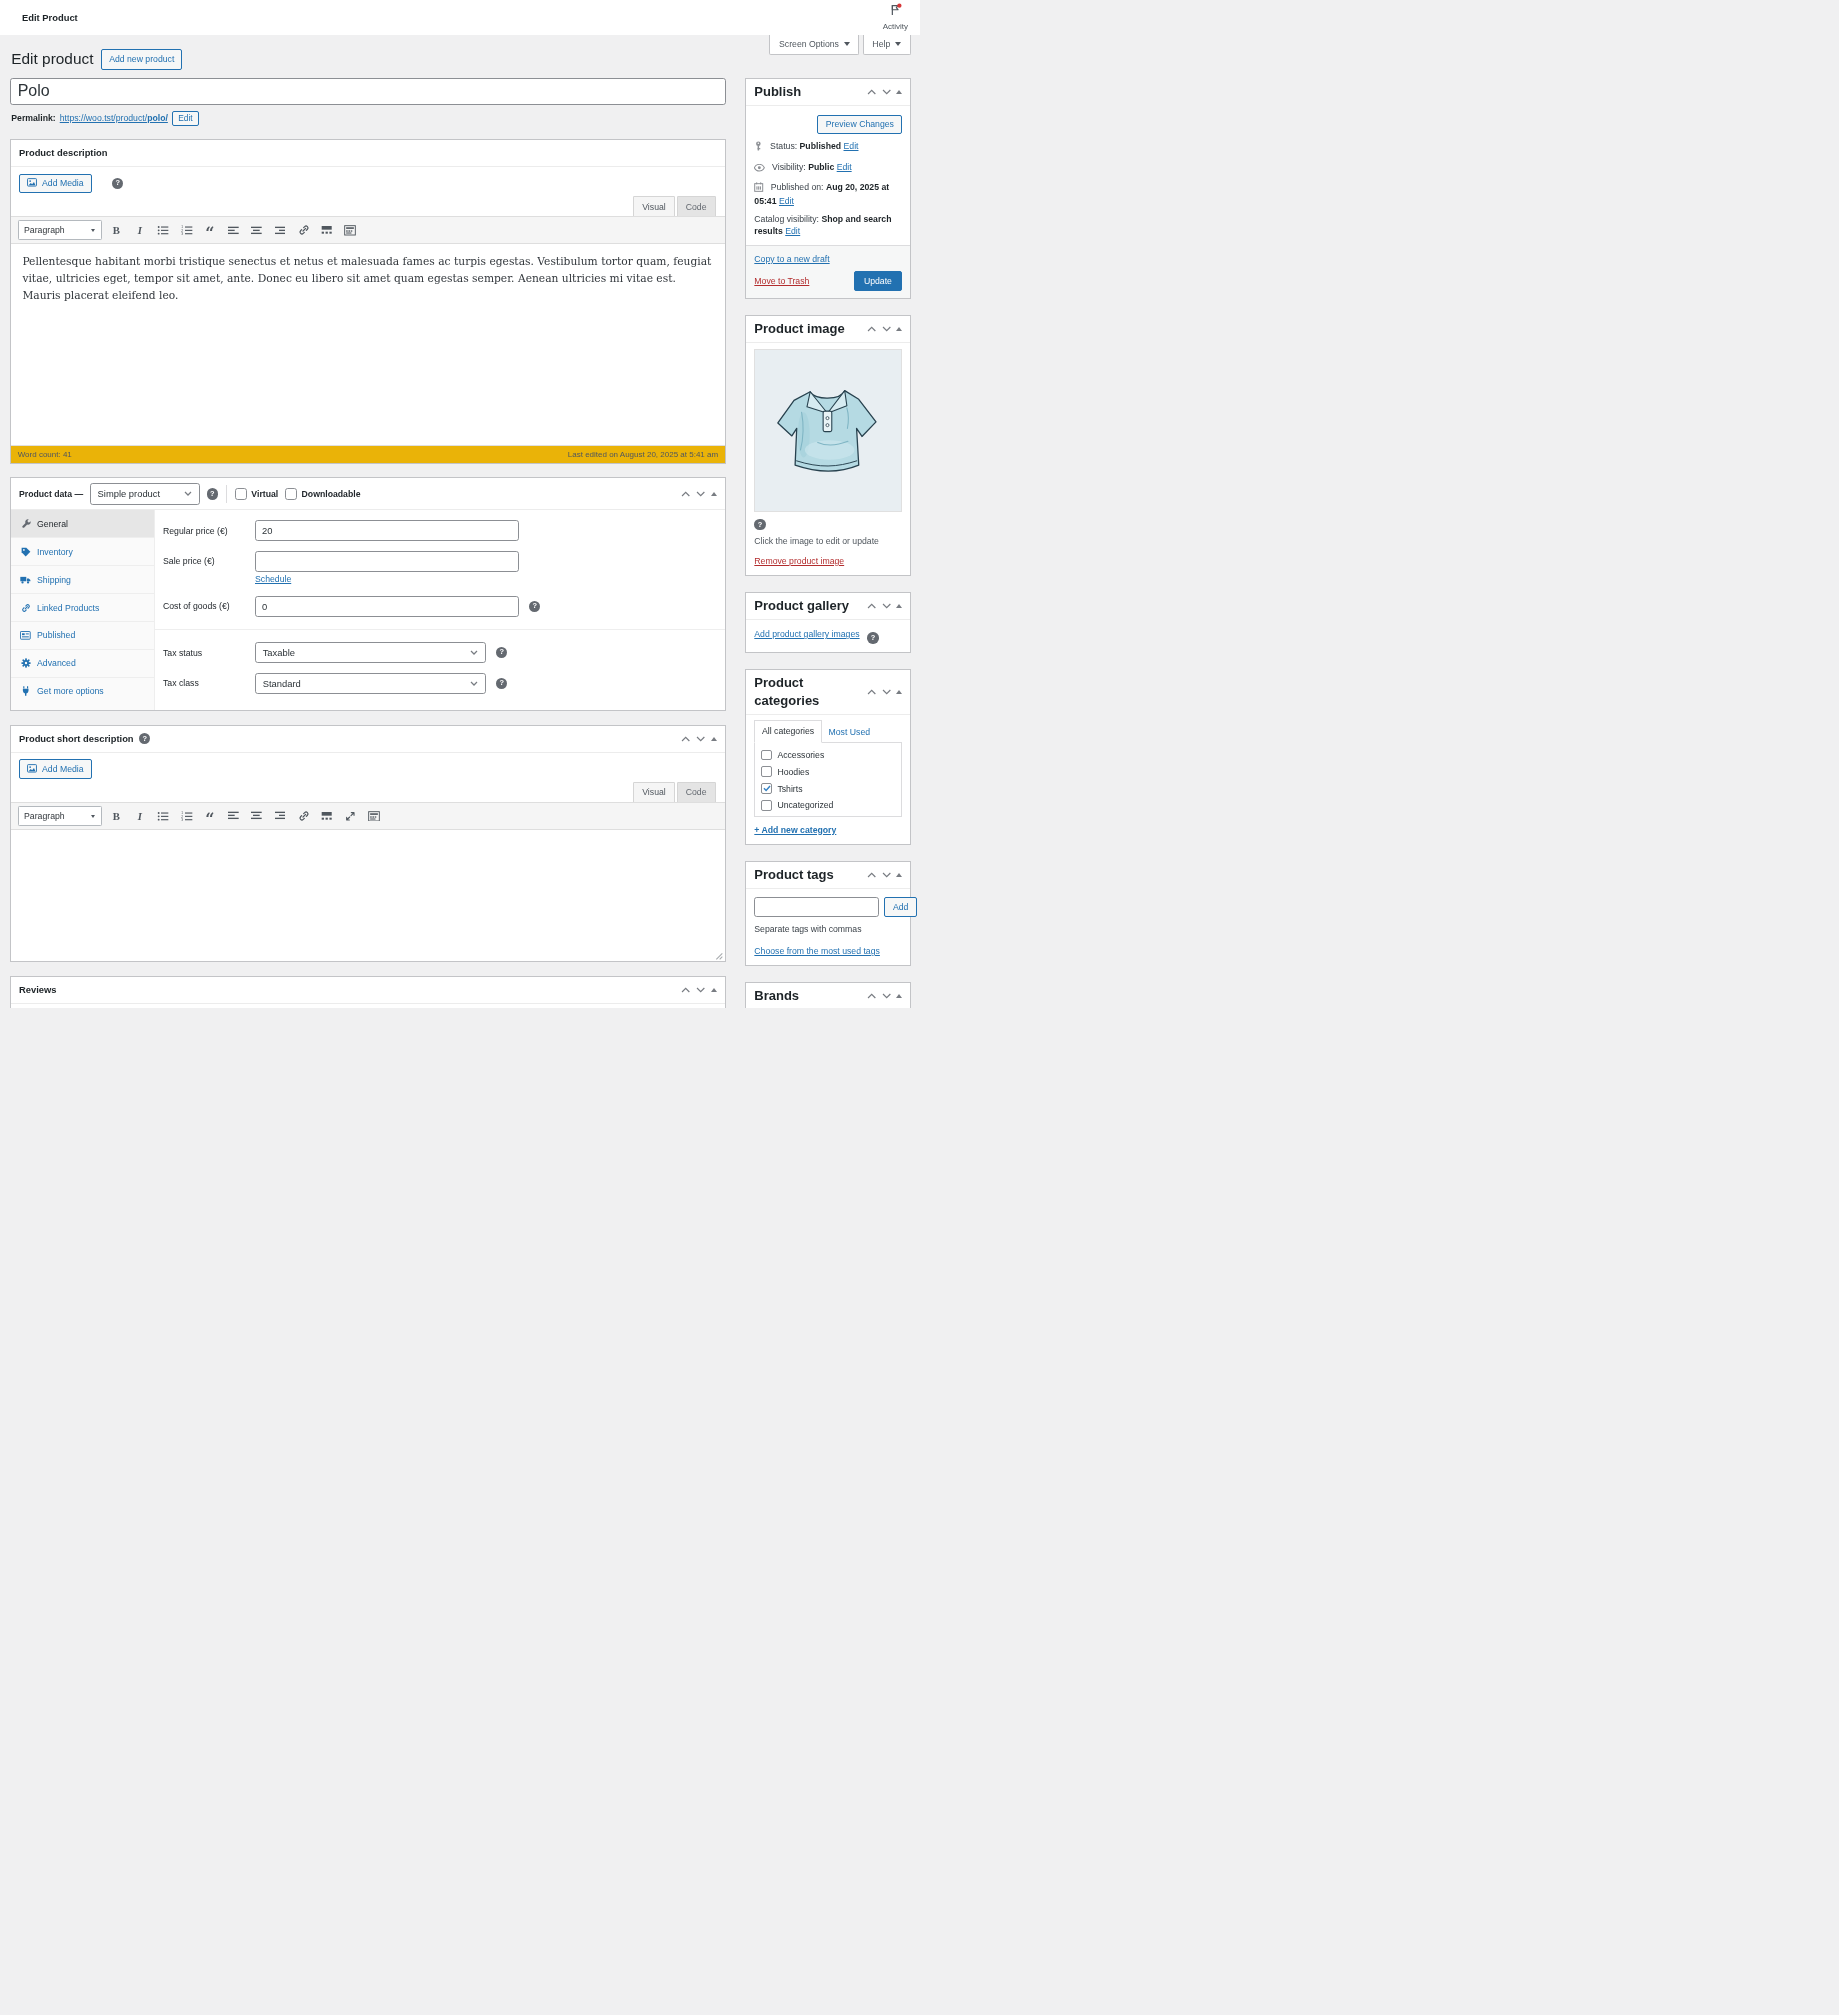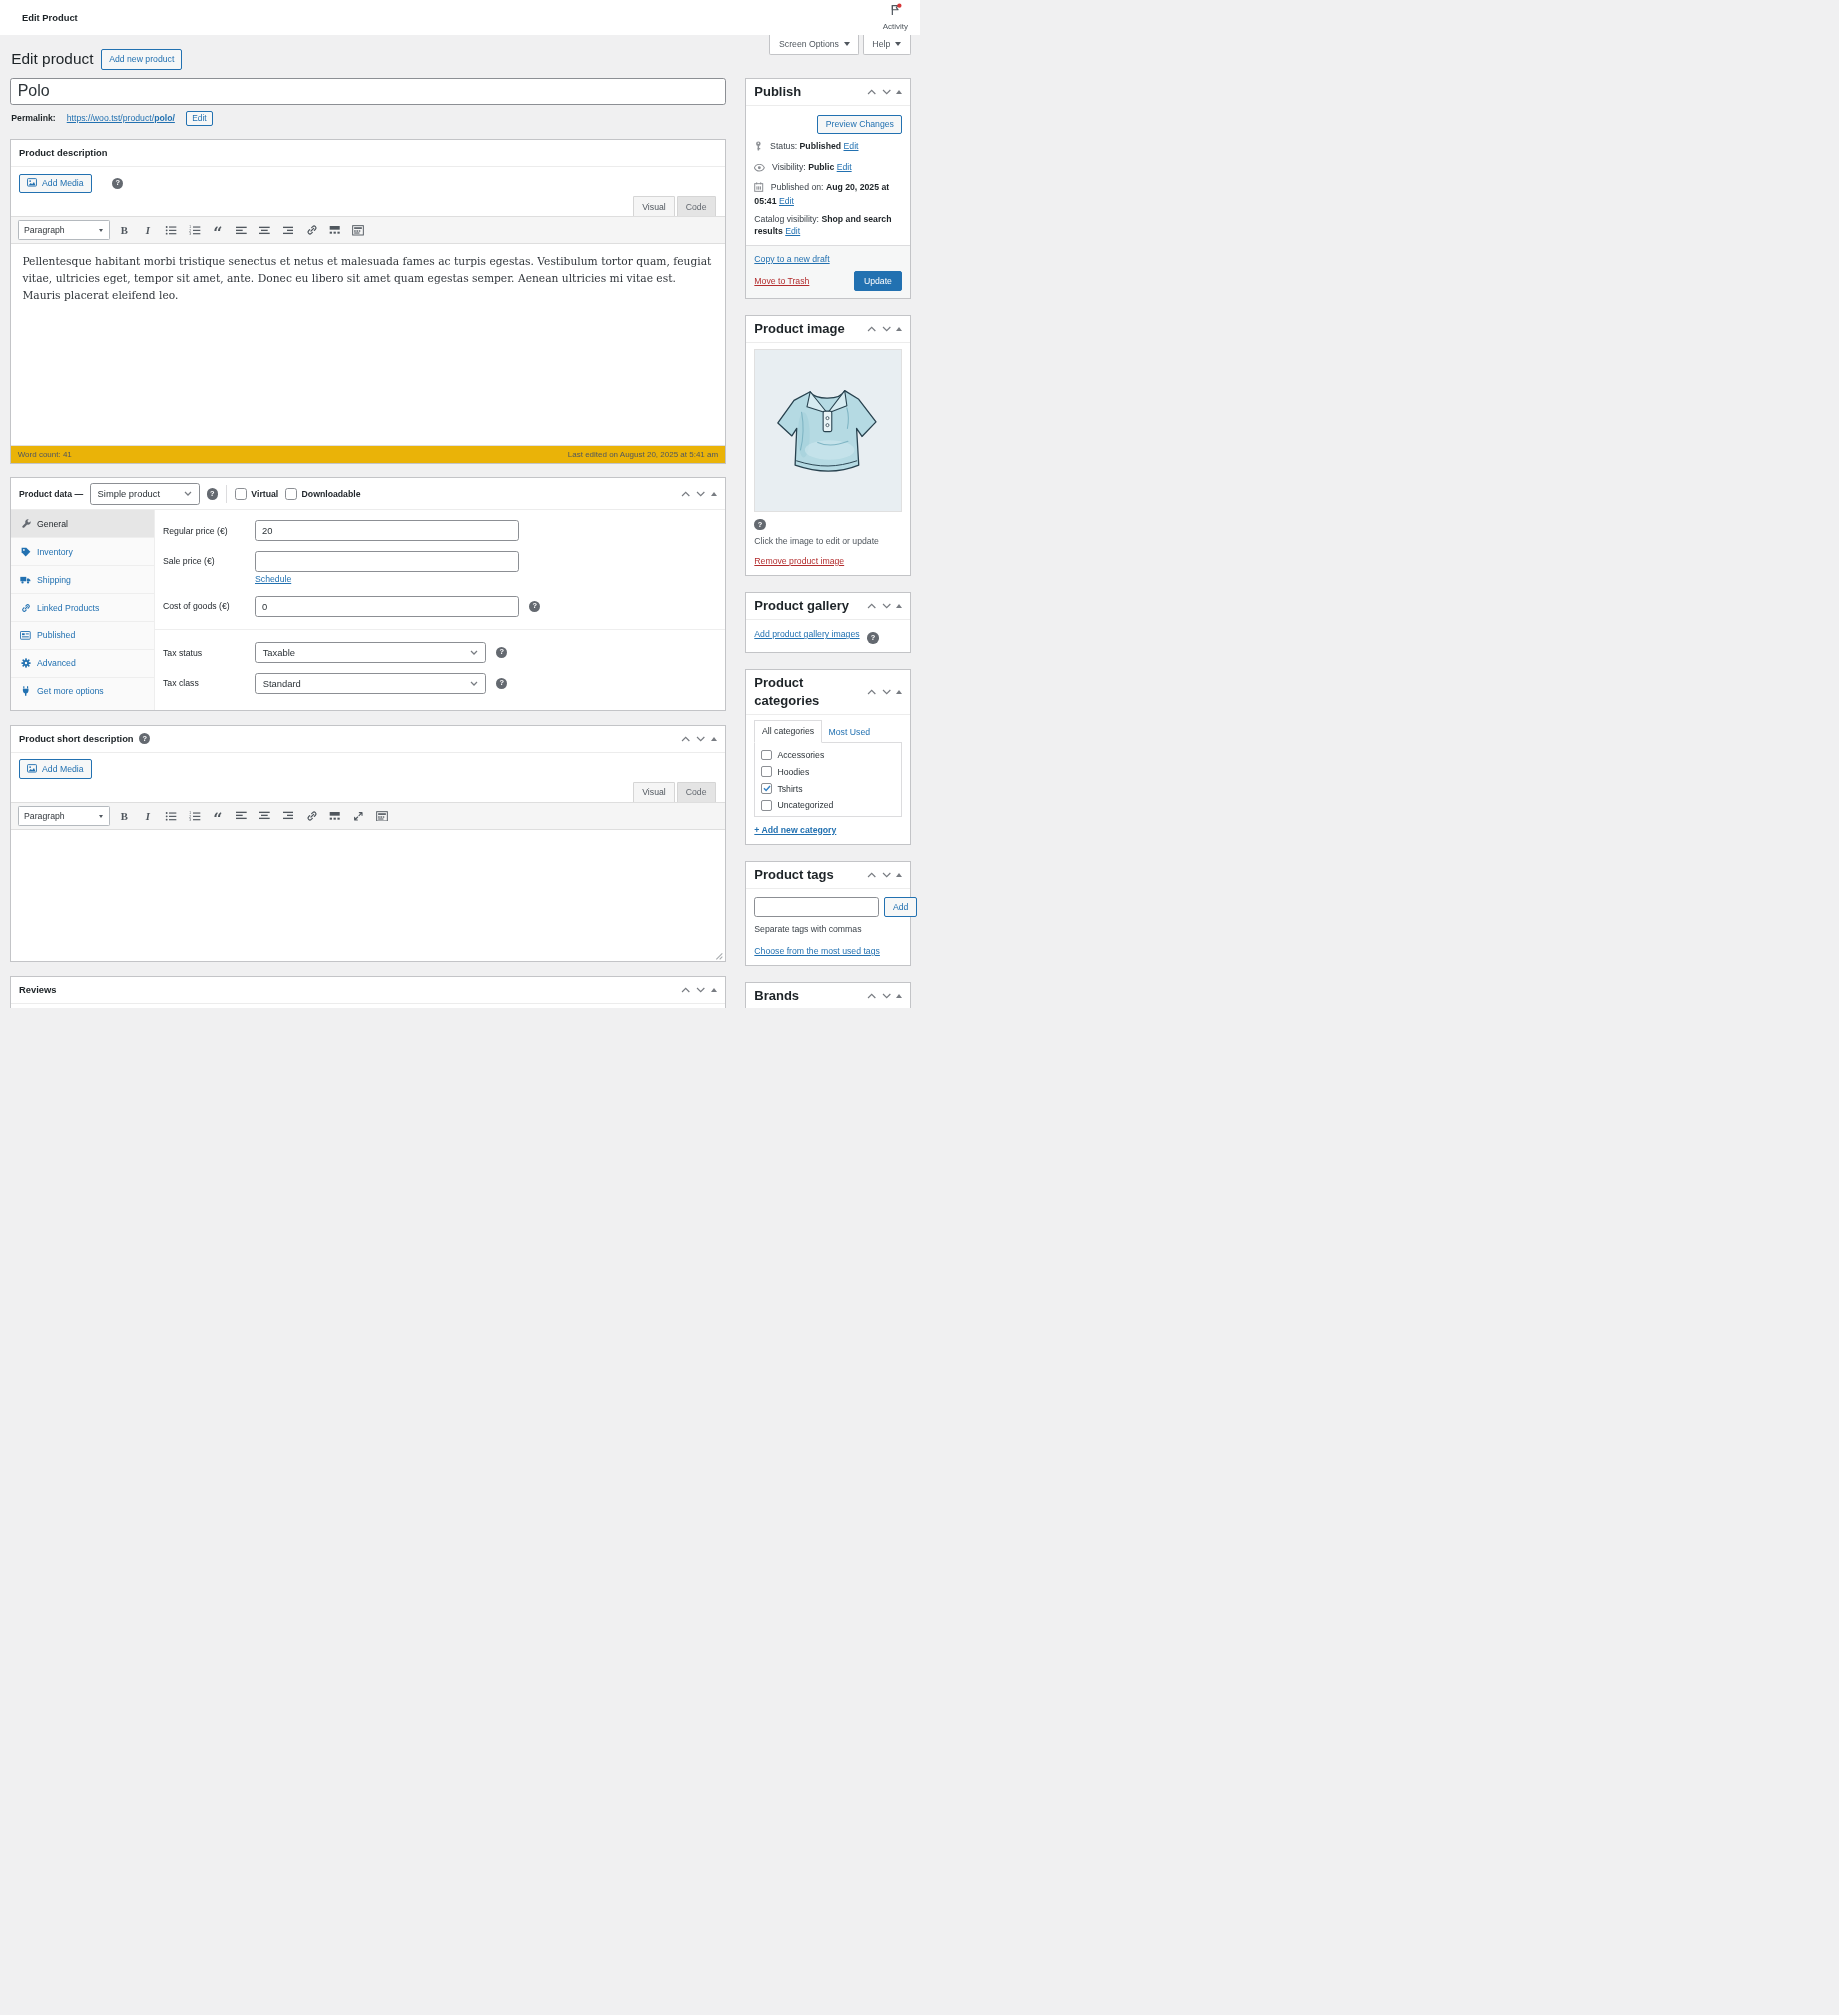--- a/index.html
+++ b/index.html
@@ -34,21 +34,21 @@
       background:#f6f7f7; border-radius:2px; padding:3.4px 6.7px; text-decoration:none; }
 
   .columns { display:flex; align-items:flex-start; }
   .main { width:716px; }
   .sidebar { width:166px; margin-left:19.5px; }
 
   
   .title-input { width:100%; height:27px; border:0.7px solid #8c8f94; border-radius:2.7px;
      padding:2px 6.7px; font-size:16px; color:#2c3338; background:#fff;
      font-family:"Liberation Sans",sans-serif; }
-  .permalink-row { display:flex; align-items:center; gap:11px; margin:6px 0 0 1.3px; }
+  .permalink-row { display:flex; align-items:center; gap:4px; margin:6px 0 0 1.3px; }
   .permalink-row .lbl { font-weight:700; color:#1d2327; }
   .btn-small { border:0.7px solid #2271b1; color:#2271b1; background:#f6f7f7;
      border-radius:2px; padding:1.3px 5.4px; font-size:8.4px; cursor:pointer;
      font-family:inherit; }
 
   
   .btn-secondary { border:0.7px solid #2271b1; color:#2271b1; background:#f6f7f7;
      border-radius:2px; padding:3.4px 7.4px; font-size:8.7px; cursor:pointer;
      display:inline-flex; align-items:center; gap:4.7px; font-family:inherit; }
   .btn-primary { border:0.7px solid #2271b1; color:#fff; background:#2271b1;
@@ -74,21 +74,21 @@
   .editor-top { display:flex; justify-content:space-between; align-items:flex-end;
      padding:6.7px 8px 0; }
   .add-media-wrap { display:flex; align-items:center; gap:20px; margin-bottom:23px;justify-content:center; }
   .editor-tabs { display:flex; gap:2px; margin-right:1.3px; }
   .editor-tab { padding:3.4px 8px; color:#646970; background:#e4e4e4;
      border:0.7px solid #d5d5d5; border-bottom:none; border-radius:1.3px 1.3px 0 0; cursor:pointer; }
   .editor-tab.active { background:#f5f5f5; color:#50575e; }
   .quicktags { display:flex; align-items:center; gap:6px; padding:3.4px 6.7px;
      background:#f5f5f5; border-top:0.7px solid #dedede; border-bottom:0.7px solid #dedede; }
   .para-select { background:#fff; border:0.7px solid #b4b9be; border-radius:1.3px;
-     padding:2.7px 5.4px; width:92px; display:flex; justify-content:space-between;
+     padding:2.7px 5.4px; width:84px; display:flex; justify-content:space-between;
      align-items:center; color:#32373c; cursor:pointer; }
   .para-caret { width:0; height:0; border-left:2.7px solid transparent;
      border-right:2.7px solid transparent; border-top:3.4px solid #50575e; }
   .qt-btn { width:17.4px; height:16px; display:flex; align-items:center; justify-content:center;
      color:#50575e; cursor:pointer; border-radius:1.3px; }
   .qt-b { font-family:"Liberation Serif",serif; font-weight:700; font-size:10.7px; }
   .qt-i { font-family:"Liberation Serif",serif; font-style:italic; font-weight:700; font-size:10.7px; }
   .qt-q { font-family:"DejaVu Serif",serif; font-weight:700; font-size:16px; line-height:6.7px; padding-top:8px;}
   .editor-content { font-family:"DejaVu Serif","Liberation Serif",serif; font-size:10.7px;
      line-height:1.55; color:#32373c; padding:10px 11.4px; }

